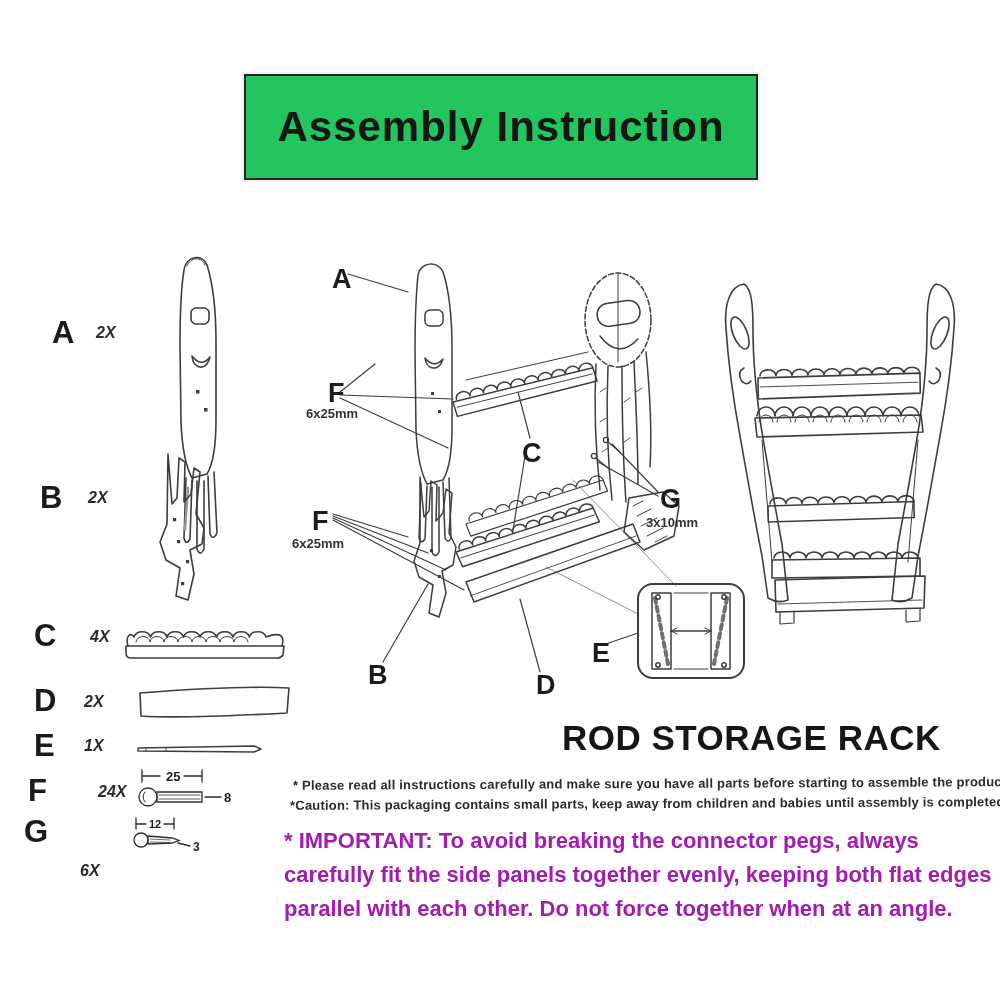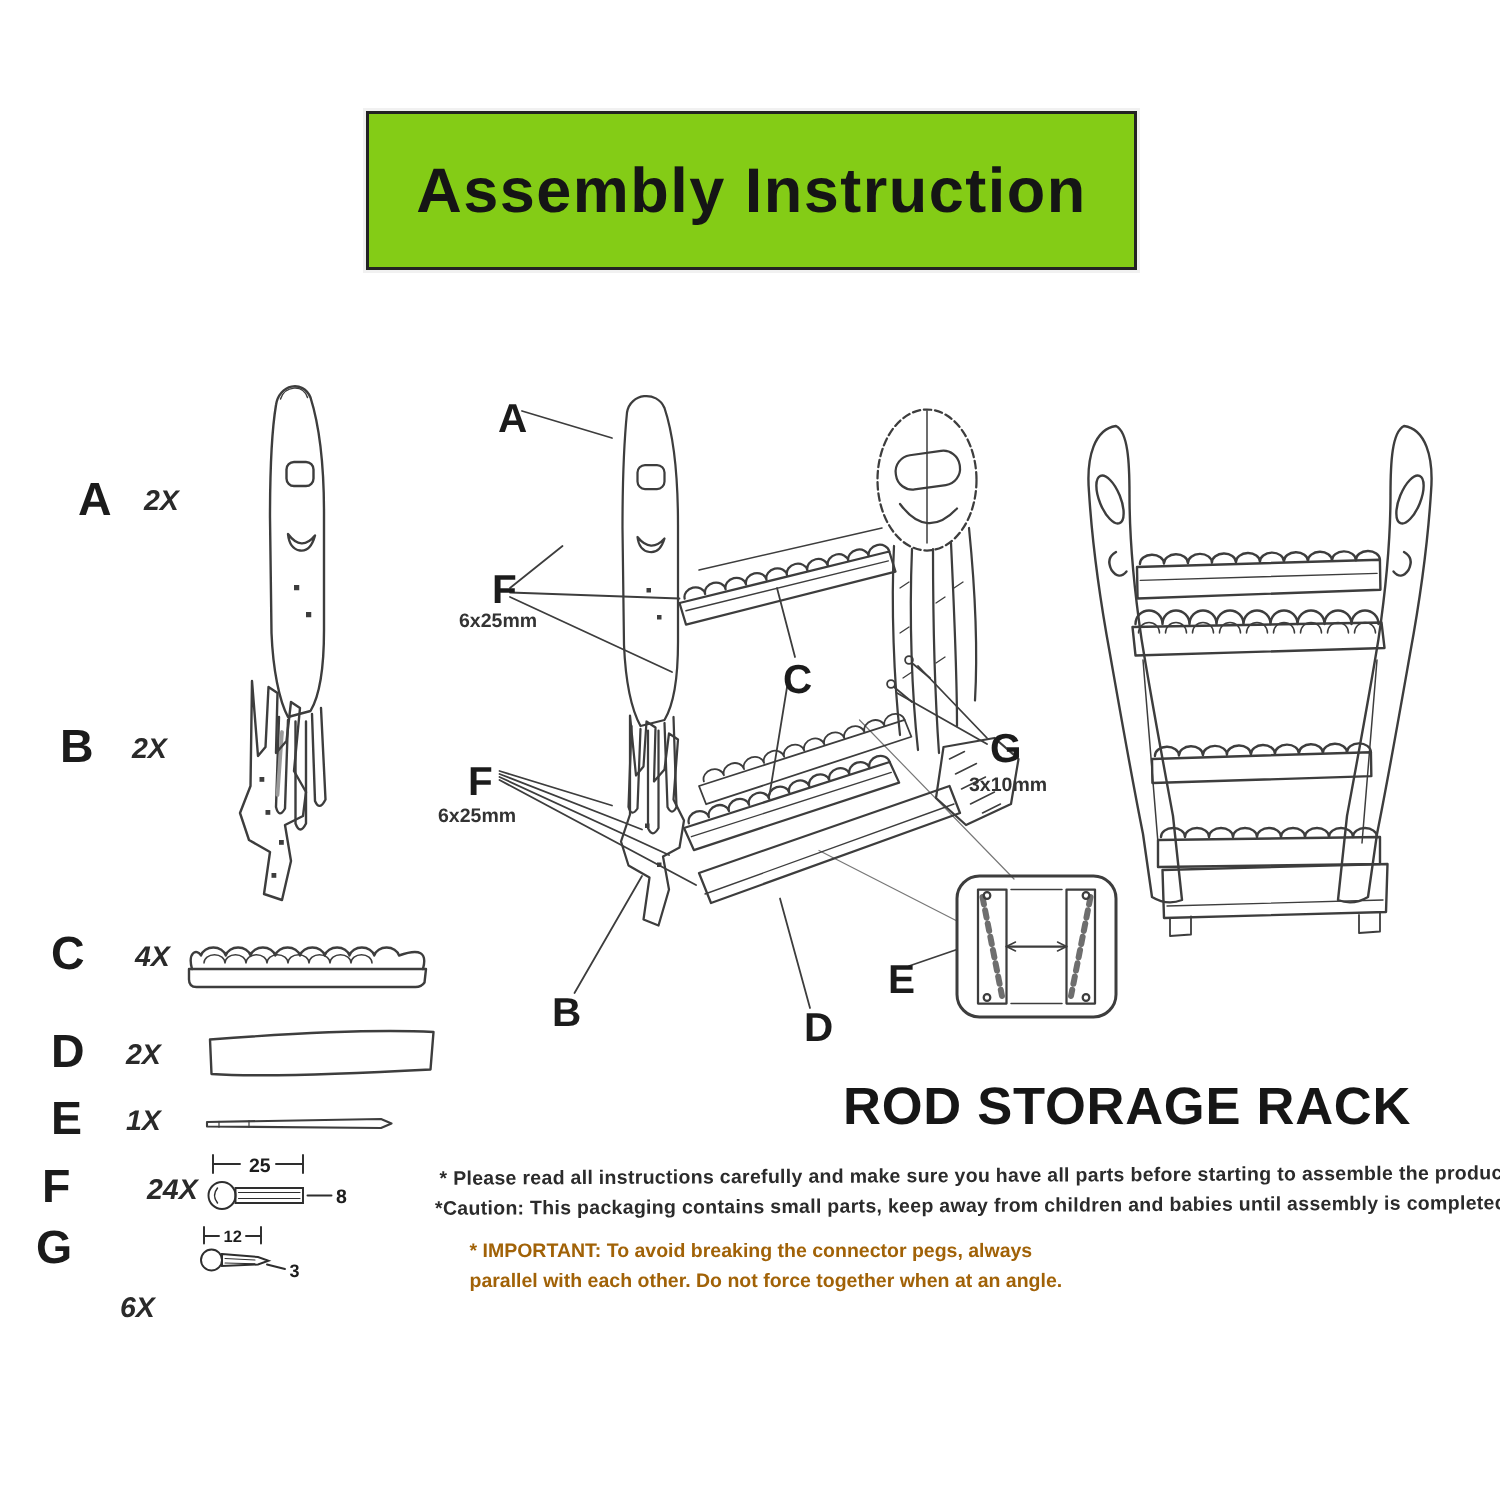--- a/index.html
+++ b/index.html
@@ -1,30 +1,30 @@
 <!DOCTYPE html>
 <html><head>
 <meta charset="utf-8">
 <style>
   html,body{margin:0;padding:0;background:#fff;}
   #canvas{position:relative;width:1000px;height:1000px;background:#ffffff;
     font-family:"Liberation Sans",sans-serif;color:#1c1c1c;overflow:hidden;}
   .abs{position:absolute;}
   .title-box{left:244px;top:74px;width:510px;height:102px;border:2px solid #232323;
-    display:flex;align-items:center;justify-content:center;background:#84cc16;
+    display:flex;align-items:center;justify-content:center;background:#22c55e;
     box-shadow:0 0 0 2px #f1f1f1;}
   .title-text{font-size:42px;font-weight:bold;letter-spacing:1px;color:#151515;}
   .part-id{font-size:31px;font-weight:bold;color:#1b1b1b;}
-  .part-qty{font-size:19px;font-weight:600;font-style:italic;color:#2a2a2a;}
+  .part-qty{font-size:16px;font-weight:600;font-style:italic;color:#2a2a2a;}
   .dlabel{font-size:27px;font-weight:bold;color:#1b1b1b;}
   .dsize{font-size:13px;font-weight:600;color:#333;}
   .rack-title{font-size:35px;font-weight:bold;letter-spacing:0.5px;color:#161616;}
   .note{font-size:13px;font-weight:600;letter-spacing:0.2px;color:#2b2b2b;white-space:nowrap;
     transform:rotate(-0.3deg);}
-  .important-line{font-size:13px;font-weight:bold;color:#a16207;white-space:nowrap;margin-left:29px;}
+  .important-line{font-size:22px;font-weight:bold;color:#a21caf;white-space:nowrap;}
   .important-wrap{line-height:1.55;}
   svg{display:block;}
 </style>
 </head>
 <body>
 
 <div id="canvas">
 
   <div class="abs title-box">
     <span class="title-text">Assembly Instruction</span>
@@ -272,16 +272,17 @@
     </g>
   </svg>
 
   <span class="abs rack-title" style="left:562px;top:718px;">ROD STORAGE RACK</span>
 
   <div class="abs note" style="left:293px;top:776px;">* Please read all instructions carefully and make sure you have all parts before starting to assemble the product</div>
   <div class="abs note" style="left:290px;top:796px;">*Caution: This packaging contains small parts, keep  away from children and babies until assembly is completed.</div>
 
   <div class="abs important-wrap" style="left:284px;top:824px;">
     <div class="important-line">* IMPORTANT: To avoid breaking the connector pegs, always</div>
+    <div class="important-line">carefully fit the side panels together evenly, keeping both flat edges</div>
     <div class="important-line">parallel with each other.  Do not force together when at an angle.</div>
   </div>
 
 </div>
 
 </body></html>

